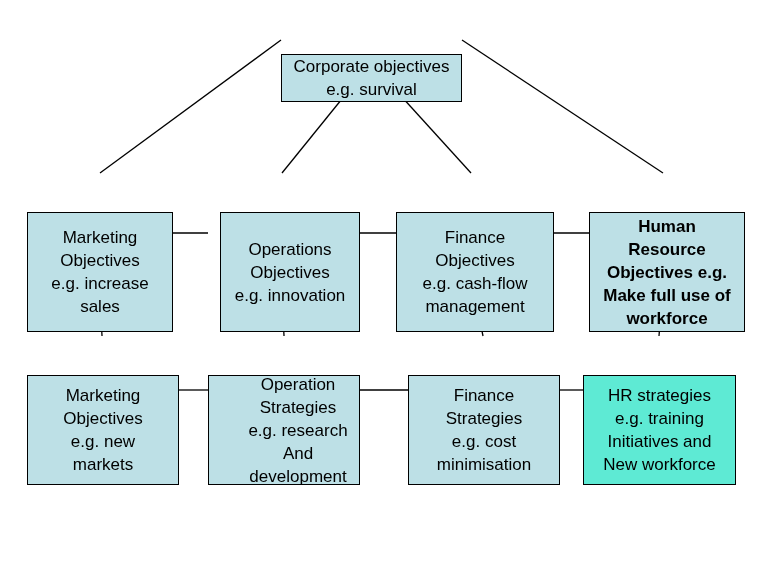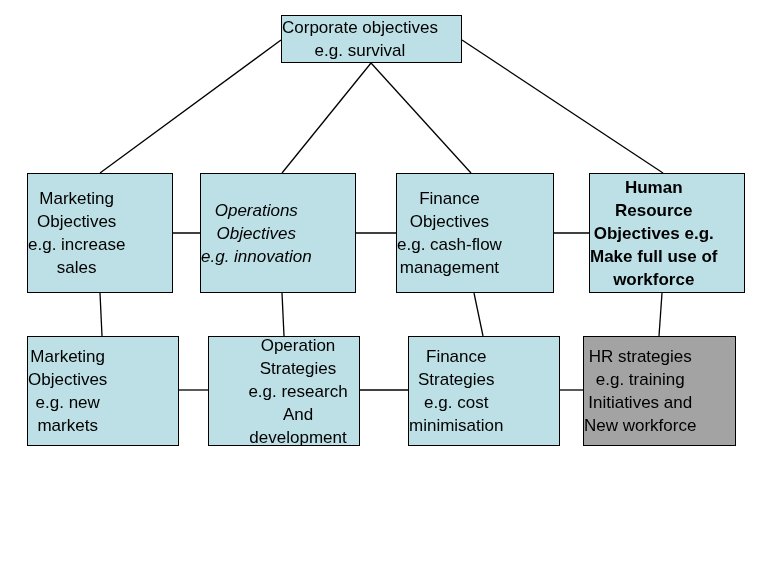--- a/index.html
+++ b/index.html
@@ -21,26 +21,27 @@
       width: 768px;
       height: 576px;
     }
     .node {
       position: absolute;
       box-sizing: border-box;
       background: #bde0e6;
       border: 1.5px solid #000000;
       display: flex;
       align-items: center;
-      justify-content: flex-start;
+      justify-content: center;
       text-align: center;
       color: #000000;
       font-size: 17px;
       line-height: 23px;
       white-space: pre-line;
+      margin-top: 39px;
     }
     .node .label {
       display: block;
     }
   </style>
 </head>
 <body>
 
 <svg id="connectors" xmlns="http://www.w3.org/2000/svg" width="768" height="576">
     <line x1="281" y1="40" x2="100" y2="173" stroke="#000000" stroke-width="1.3"></line>
@@ -63,21 +64,21 @@
   <span class="label">Corporate objectives
 e.g. survival</span>
 </div>
 
 <div class="node obj" style="left: 27px; top: 173px; width: 146px; height: 120px; background: rgb(189, 224, 230); border-color: rgb(0, 0, 0);">
   <span class="label">Marketing
 Objectives
 e.g. increase
 sales</span>
 </div>
-<div class="node obj" style="left: 200px; top: 173px; width: 156px; height: 120px; background: rgb(189, 224, 230); border-color: rgb(0, 0, 0); font-style: italic;">
+<div class="node obj" style="left: 220px; top: 173px; width: 140px; height: 120px; background: rgb(189, 224, 230); border-color: rgb(0, 0, 0);">
   <span class="label">Operations
 Objectives
 e.g. innovation</span>
 </div>
 <div class="node obj" style="left: 396px; top: 173px; width: 158px; height: 120px; background: rgb(189, 224, 230); border-color: rgb(0, 0, 0);">
   <span class="label">Finance
 Objectives
 e.g. cash-flow
 management</span>
 </div>
@@ -100,18 +101,18 @@
 Strategies
 e.g. research
 And development</span>
 </div>
 <div class="node strat" style="left: 408px; top: 336px; width: 152px; height: 110px; background: rgb(189, 224, 230); border-color: rgb(0, 0, 0);">
   <span class="label">Finance
 Strategies
 e.g. cost
 minimisation</span>
 </div>
-<div class="node strat" style="left: 583px; top: 336px; width: 153px; height: 110px; background: #a3a3a3; border-color: rgb(0, 0, 0);">
+<div class="node strat" style="left: 583px; top: 336px; width: 153px; height: 110px; background: #5eead4; border-color: rgb(0, 0, 0);">
   <span class="label">HR strategies
 e.g. training
 Initiatives and
 New workforce</span>
 </div>
 
 </body></html>

